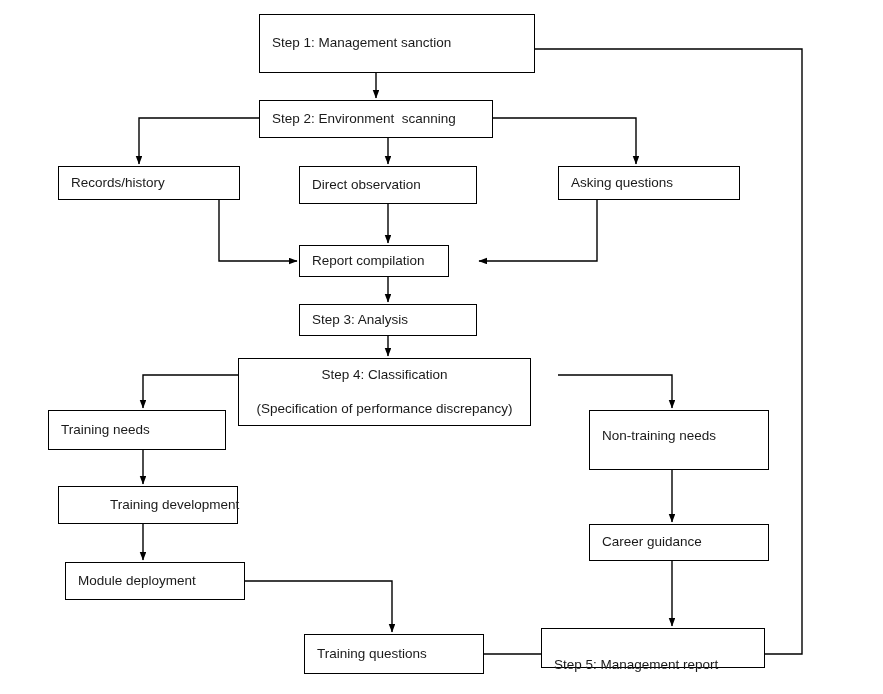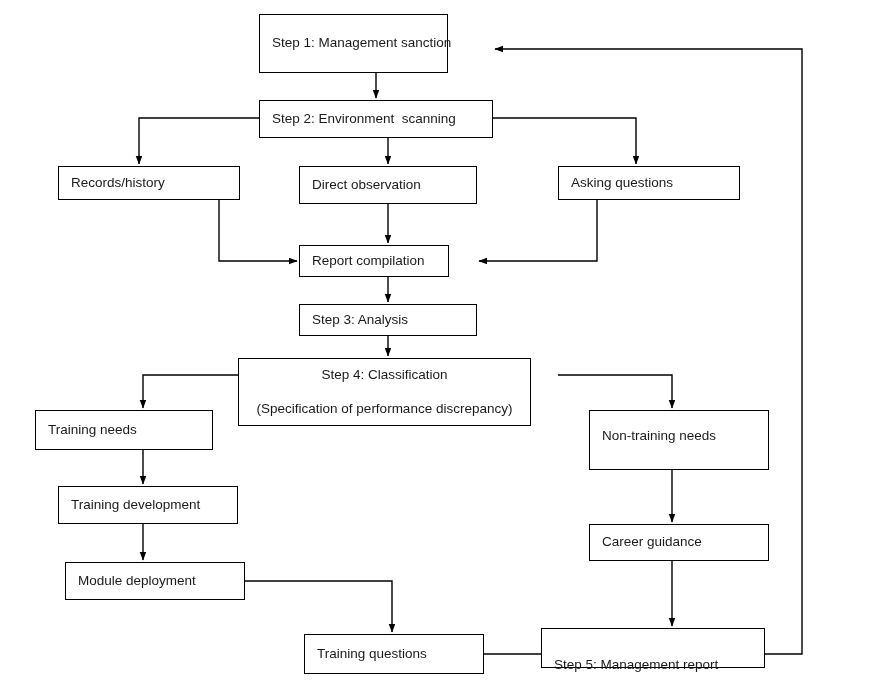--- a/index.html
+++ b/index.html
@@ -98,21 +98,21 @@
 
       <path d="M672,561 L672,626" marker-end="url(#ah)"></path>
 
       <path d="M484,654 L541,654"></path>
 
       <path d="M765,654 L802,654 L802,49 L495,49" marker-end="url(#ah)"></path>
 
     </g>
   </svg>
 
-  <div class="node left-text" style="left:259px; top:14px; width:189px; height:59px;">
+  <div class="node left-text" style="left:259px; top:14px; width:276px; height:59px;">
     <span class="label">Step 1: Management sanction</span>
   </div>
 
   <div class="node left-text" style="left:259px; top:100px; width:234px; height:38px;">
     <span class="label">Step 2: Environment  scanning</span>
   </div>
 
   <div class="node left-text" style="left:58px; top:166px; width:182px; height:34px;">
     <span class="label">Records/history</span>
   </div>
@@ -131,29 +131,29 @@
 
   <div class="node left-text" style="left:299px; top:304px; width:178px; height:32px;">
     <span class="label">Step 3: Analysis</span>
   </div>
 
   <div class="node center-text two-line" style="left:238px; top:358px; width:293px; height:68px;">
     <span class="label l1">Step 4: Classification</span>
     <span class="label l2">(Specification of performance discrepancy)</span>
   </div>
 
-  <div class="node left-text" style="left:35px; top:410px; width:178px; height:40px;">
+  <div class="node left-text" style="left:48px; top:410px; width:178px; height:40px;">
     <span class="label">Training needs</span>
   </div>
 
   <div class="node left-text" style="left:589px; top:410px; width:180px; height:60px;">
     <span class="label" style="margin-bottom:8px;">Non-training needs</span>
   </div>
 
-  <div class="node left-text" style="left:58px; top:486px; width:180px; height:38px;">
+  <div class="node left-text" style="left:58px; top:486px; width:180px; height:38px;padding-left:39px;">
     <span class="label">Training development</span>
   </div>
 
   <div class="node left-text" style="left:589px; top:524px; width:180px; height:37px;">
     <span class="label">Career guidance</span>
   </div>
 
   <div class="node left-text" style="left:65px; top:562px; width:180px; height:38px;">
     <span class="label">Module deployment</span>
   </div>

